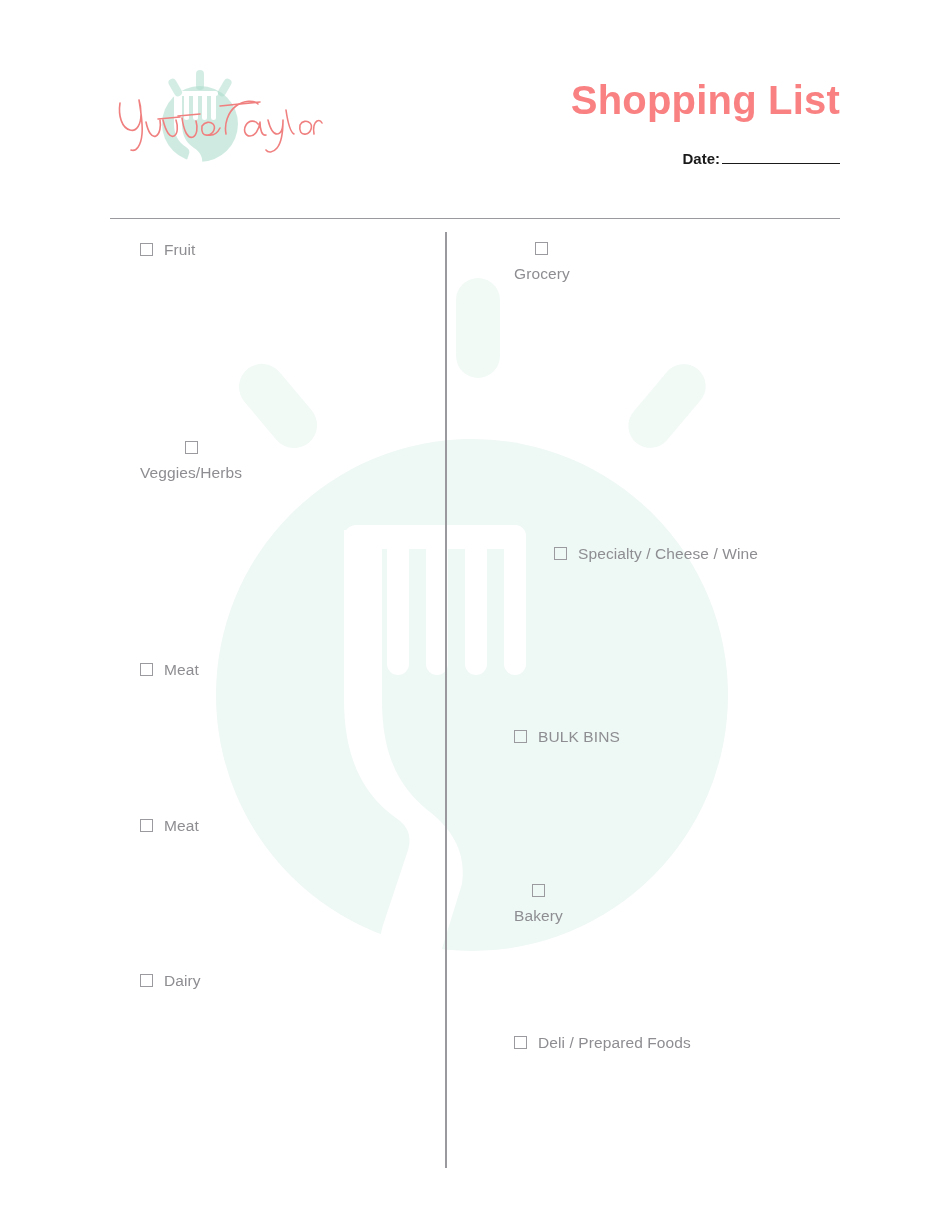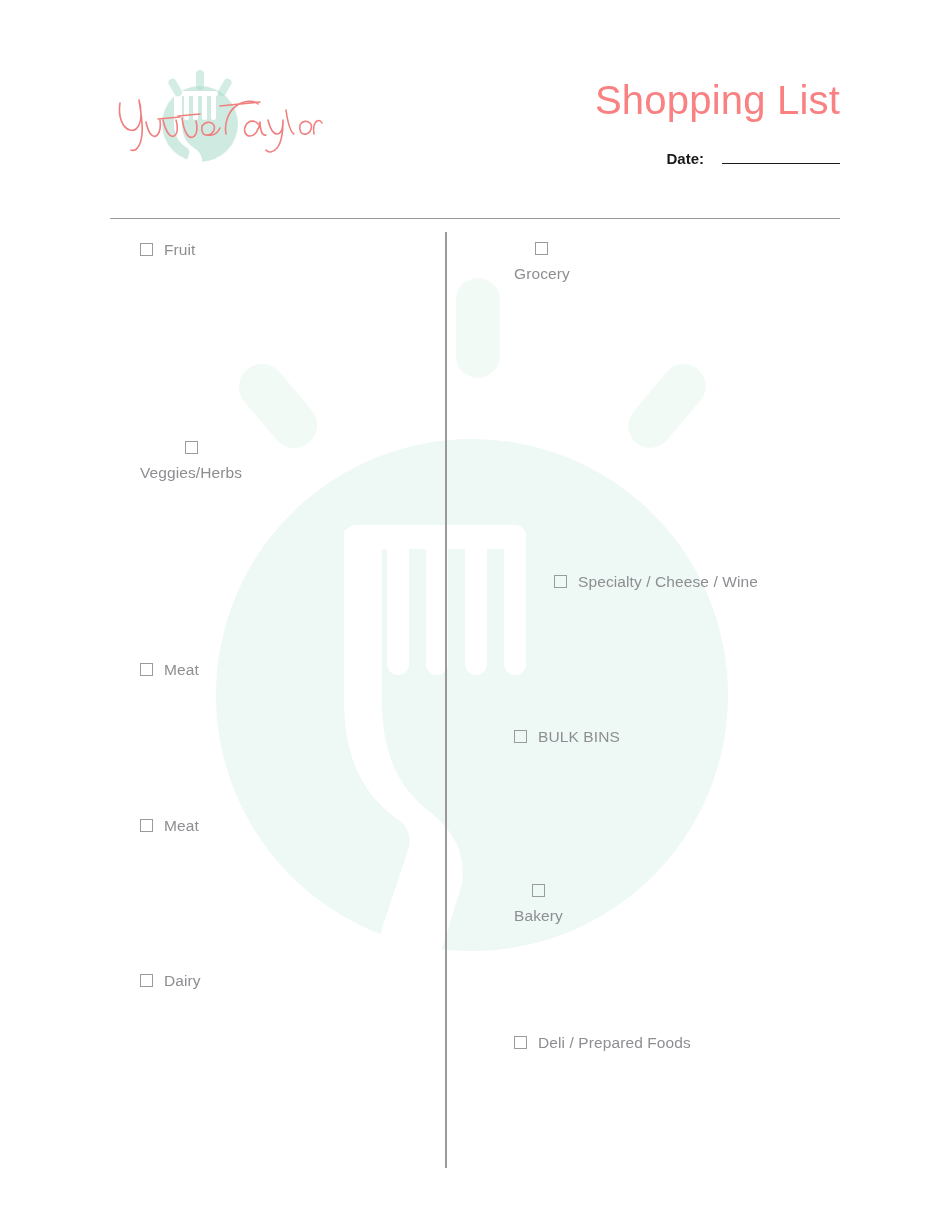--- a/index.html
+++ b/index.html
@@ -49,34 +49,34 @@
     top: 62px;
     width: 220px;
     height: 120px;
   }
 
   .title {
     position: absolute;
     right: 110px;
     top: 78px;
     font-size: 40px;
-    font-weight: 400;
+    font-weight: 700;
     color: #F98182;
     letter-spacing: 0.2px;
     white-space: nowrap;
     line-height: 1.1;
   }
 
   .date-row {
     position: absolute;
     right: 110px;
     top: 150px;
     display: flex;
     align-items: baseline;
-    gap: 18px;
+    gap: 2px;
     white-space: nowrap;
   }
   .date-label {
     font-size: 15px;
     color: #1a1a1a;
     font-weight: 600;
   }
   .date-line {
     display: inline-block;
     width: 118px;
@@ -263,21 +263,21 @@
     </div>
     <div class="check-item" style="left:140px; top:973px;">
       <span class="checkbox"></span>
       <span class="check-label">Dairy</span>
     </div>
 
     <div class="check-item" style="left:514px; top:242px;flex-direction:column;">
       <span class="checkbox"></span>
       <span class="check-label">Grocery</span>
     </div>
-    <div class="check-item" style="left:514px; top:574px;padding-left:40px;">
+    <div class="check-item" style="left:514px; top:546px;padding-left:40px;">
       <span class="checkbox"></span>
       <span class="check-label">Specialty / Cheese / Wine</span>
     </div>
     <div class="check-item" style="left:514px; top:729px;">
       <span class="checkbox"></span>
       <span class="check-label">BULK BINS</span>
     </div>
     <div class="check-item" style="left:514px; top:884px;flex-direction:column;">
       <span class="checkbox"></span>
       <span class="check-label">Bakery</span>

